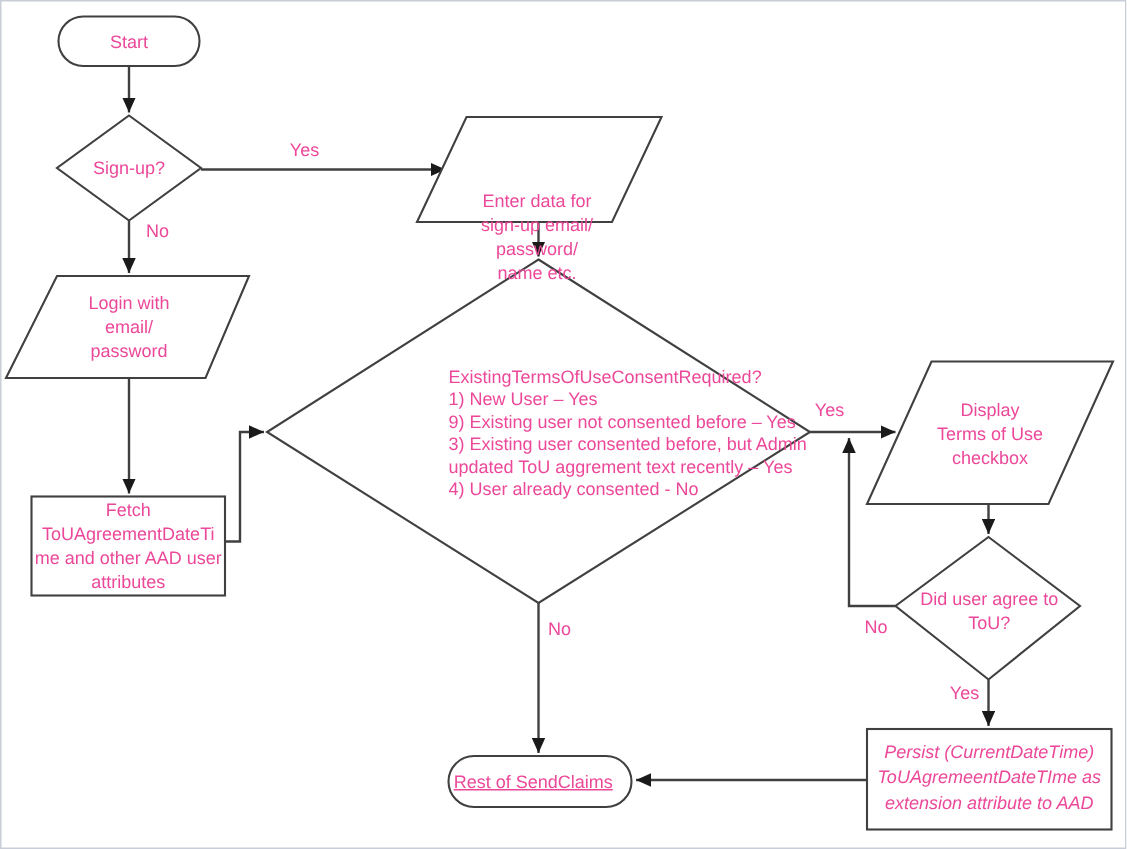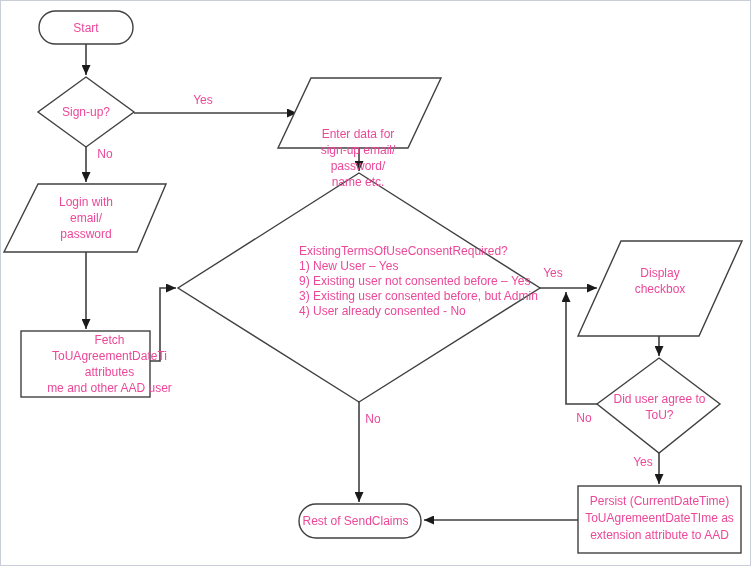--- a/index.html
+++ b/index.html
@@ -18,26 +18,26 @@
     color:#ec4899;
     text-align:center;
     white-space:nowrap;
   }
   .tl { display:block; }
   .flexc { display:flex; align-items:center; justify-content:center; }
   .t-start   { left:38px;  top:10px;  width:94px;  height:33px; }
   .t-signup  { left:37px;  top:76px;  width:96px;  height:70px; }
   .t-enter   { left:282px; top:81px;  width:150px;margin-top:44px; }
   .t-login   { left:10px;  top:193px; width:150px; }
-  .t-fetch   { left:20px;  top:331px; width:129px;padding-left:24px; }
+  .t-fetch   { left:20px;  top:331px; width:129px; }
   .t-consent { left:252px; top:243px; width:252px; text-align:left; line-height:15px;margin-left:46px; }
   .t-display { left:597px; top:252px; width:124px;margin-top:12px; }
   .t-agree   { left:600px; top:390px; width:117px; }
-  .t-persist { left:580px; top:492px; width:157px; line-height:17px; }
-  .t-rest    { left:298px; top:503px; width:113px; height:34px; }
+  .t-persist { left:580px; top:492px; width:157px; line-height:17px;font-style:italic; }
+  .t-rest    { left:298px; top:503px; width:113px; height:34px;text-decoration:underline; }
   .e-yes-signup  { left:187px; top:91px;  width:30px; }
   .e-no-signup   { left:89px;  top:145px; width:30px; }
   .e-yes-consent { left:537px; top:264px; width:30px; }
   .e-no-consent  { left:357px; top:410px; width:30px; }
   .e-no-agree    { left:568px; top:409px; width:30px; }
   .e-yes-agree   { left:627px; top:453px; width:30px; }
 </style>
 </head>
 <body>
 
@@ -92,34 +92,36 @@
 
   <div class="lbl t-login">
       <span class="tl">Login with</span>
       <span class="tl">email/</span>
       <span class="tl">password</span>
     </div>
 
   <div class="lbl t-fetch">
       <span class="tl">Fetch</span>
       <span class="tl">ToUAgreementDateTi</span>
+      <span class="tl">me and other AAD user</span>
       <span class="tl">attributes</span>
-      <span class="tl">me and other AAD user</span>
     </div>
 
   <div class="lbl t-consent">
       <span class="tl">ExistingTermsOfUseConsentRequired?</span>
       <span class="tl">1) New User – Yes</span>
       <span class="tl">9) Existing user not consented before – Yes</span>
       <span class="tl">3) Existing user consented before, but Admin</span>
+      <span class="tl">updated ToU aggrement text recently – Yes</span>
       <span class="tl">4) User already consented - No</span>
     </div>
 
   <div class="lbl t-display">
       <span class="tl">Display</span>
+      <span class="tl">Terms of Use</span>
       <span class="tl">checkbox</span>
     </div>
 
   <div class="lbl t-agree">
       <span class="tl">Did user agree to</span>
       <span class="tl">ToU?</span>
     </div>
 
   <div class="lbl t-persist">
       <span class="tl">Persist (CurrentDateTime)</span>

